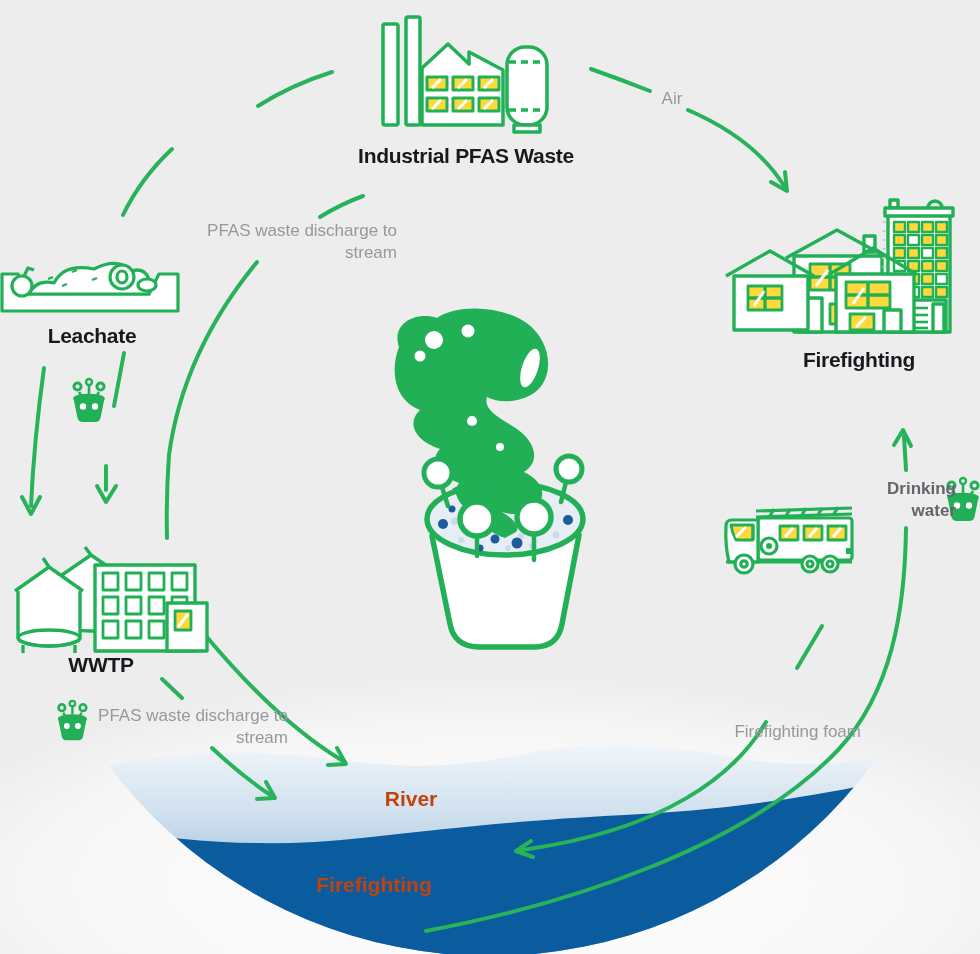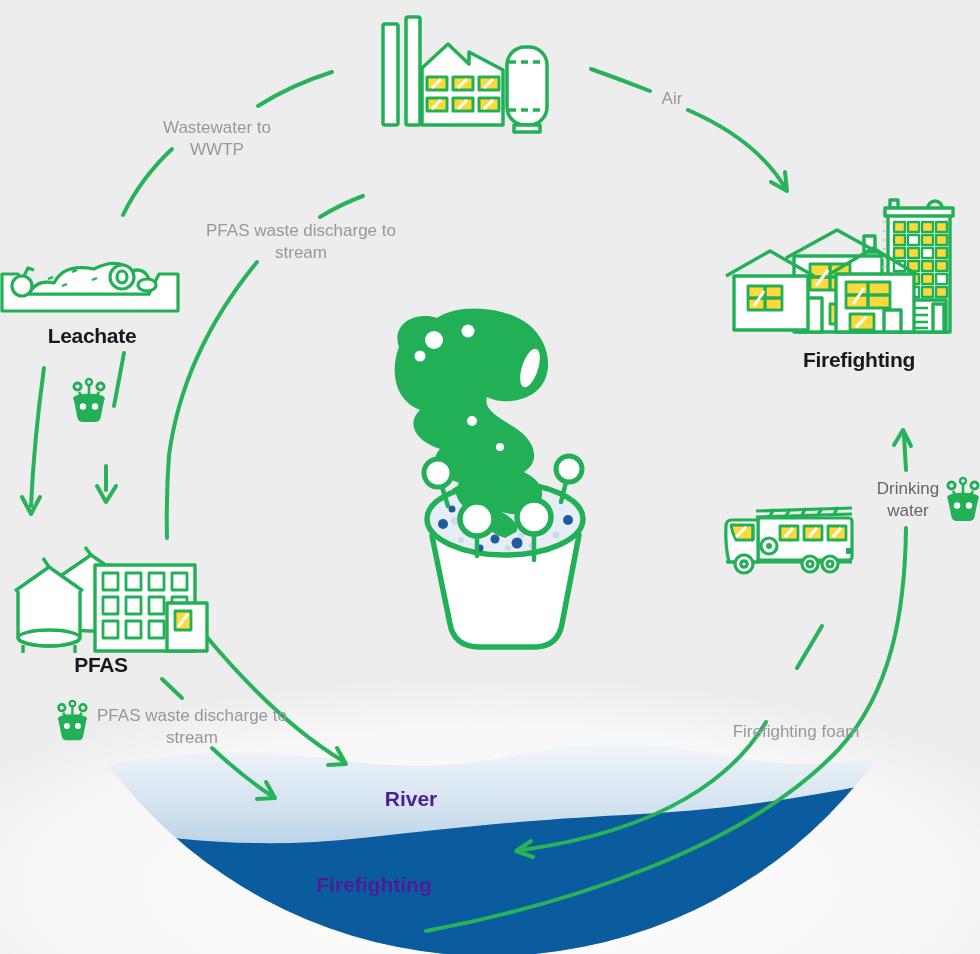--- a/index.html
+++ b/index.html
@@ -3,23 +3,23 @@
 <meta charset="utf-8">
 <style>
   html,body{margin:0;padding:0;background:#ededee;}
   .stage{
     position:relative;width:980px;height:954px;overflow:hidden;
     background:#ededee;font-family:"Liberation Sans",sans-serif;
   }
   .stage svg.scene{position:absolute;left:0;top:0;}
   .lbl{position:absolute;transform:translate(-50%,-50%);text-align:center;}
   .lbl-node{font-size:21px;font-weight:700;color:#17191d;letter-spacing:-.3px;white-space:nowrap;}
-  .lbl-flow{font-size:17px;font-weight:500;color:#97989b;line-height:1.32;}
-  .lbl-flow.dark{color:#63656a;font-weight:400;}
-  .lbl-water{font-size:21px;font-weight:700;color:#4c1d95;white-space:nowrap;}
+  .lbl-flow{font-size:17px;font-weight:500;color:#97989b;line-height:1.32;text-align:right;}
+  .lbl-flow.dark{color:#63656a;font-weight:700;}
+  .lbl-water{font-size:21px;font-weight:700;color:#c2410c;white-space:nowrap;}
 </style>
 </head>
 <body>
 
 <div class="stage">
 
 <svg class="scene" width="980" height="954" viewBox="0 0 980 954">
   <defs>
     <linearGradient id="riverGrad" x1="0" y1="0" x2="0" y2="1">
       <stop offset="0" stop-color="#f1f5f9"></stop>
@@ -372,26 +372,26 @@
       <line x1="442" y1="487" x2="448" y2="506" stroke-width="4.5"></line>
       <line x1="566" y1="482" x2="561" y2="502" stroke-width="4.5"></line>
       <circle cx="477" cy="519" r="17" fill="#fff" stroke-width="5.5"></circle>
       <circle cx="534" cy="517" r="17" fill="#fff" stroke-width="5.5"></circle>
       <circle cx="438" cy="473" r="14" fill="#fff" stroke-width="5"></circle>
       <circle cx="569" cy="469" r="13" fill="#fff" stroke-width="5"></circle>
     </g>
   </g>
 </svg>
 
+<div class="lbl lbl-node" style="left:466px;top:156px">Industrial PFAS Waste</div>
 <div class="lbl lbl-node" style="left:92px;top:336px">Leachate</div>
-<div class="lbl lbl-node" style="left:101px;top:665px">PFAS</div>
+<div class="lbl lbl-node" style="left:101px;top:665px">WWTP</div>
 <div class="lbl lbl-node" style="left:859px;top:360px">Firefighting</div>
 
 <div class="lbl lbl-flow" style="left:672px;top:99px;white-space:nowrap">Air</div>
-<div class="lbl lbl-flow" style="left:217px;top:139px;width:124px">Wastewater to WWTP</div>
 <div class="lbl lbl-flow" style="left:301px;top:242px;width:192px">PFAS waste discharge to stream</div>
 <div class="lbl lbl-flow" style="left:192px;top:727px;width:192px">PFAS waste discharge to stream</div>
 <div class="lbl lbl-flow" style="left:796px;top:732px;width:130px">Firefighting foam</div>
 <div class="lbl lbl-flow dark" style="left:908px;top:500px;width:96px">Drinking water</div>
 
 <div class="lbl lbl-water" style="left:411px;top:799px">River</div>
 <div class="lbl lbl-water" style="left:374px;top:885px">Firefighting</div>
 
 </div>
 

